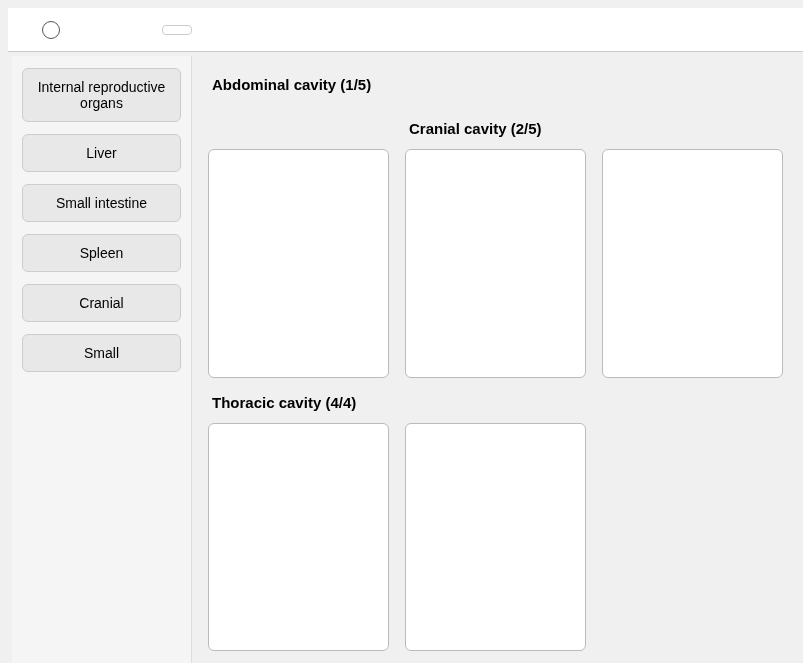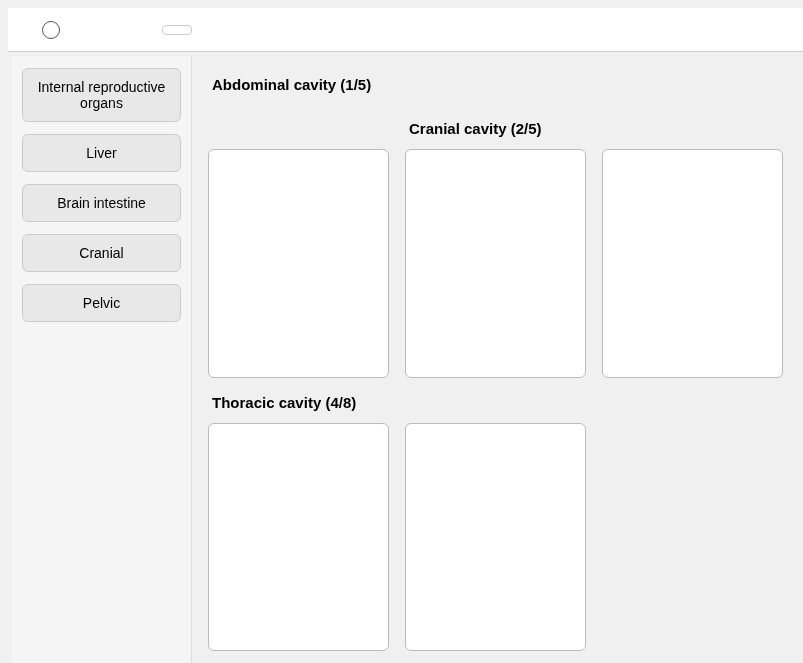--- a/index.html
+++ b/index.html
@@ -149,33 +149,34 @@
     <span class="back-icon"></span>
   </div>
   <button class="reset-btn"></button>
 </div>
 
 <div class="main-area">
   <div class="labels-panel">
 
   <div class="label-item">Internal reproductive organs</div>
       <div class="label-item">Liver</div>
-      <div class="label-item">Brain intestine</div>
+      <div class="label-item">Small intestine</div>
+      <div class="label-item">Spleen</div>
       <div class="label-item">Cranial</div>
-      <div class="label-item">Pelvic</div>
+      <div class="label-item">Small</div>
     </div>
 
   <div class="drop-zones-panel">
 
     <div class="zone-label col1">Abdominal cavity (1/5)</div>
     <div class="zone-label col2">Cranial cavity (2/5)</div>
 
     <div class="drop-box top col1"></div>
     <div class="drop-box top col2"></div>
     <div class="drop-box top col3"></div>
 
-    <div class="zone-label-bottom col1">Thoracic cavity (4/8)</div>
+    <div class="zone-label-bottom col1">Thoracic cavity (4/4)</div>
 
     <div class="drop-box bottom col1"></div>
     <div class="drop-box bottom col2"></div>
     <div class="col3-spacer"></div>
   </div>
 </div>
 
 </body></html>

